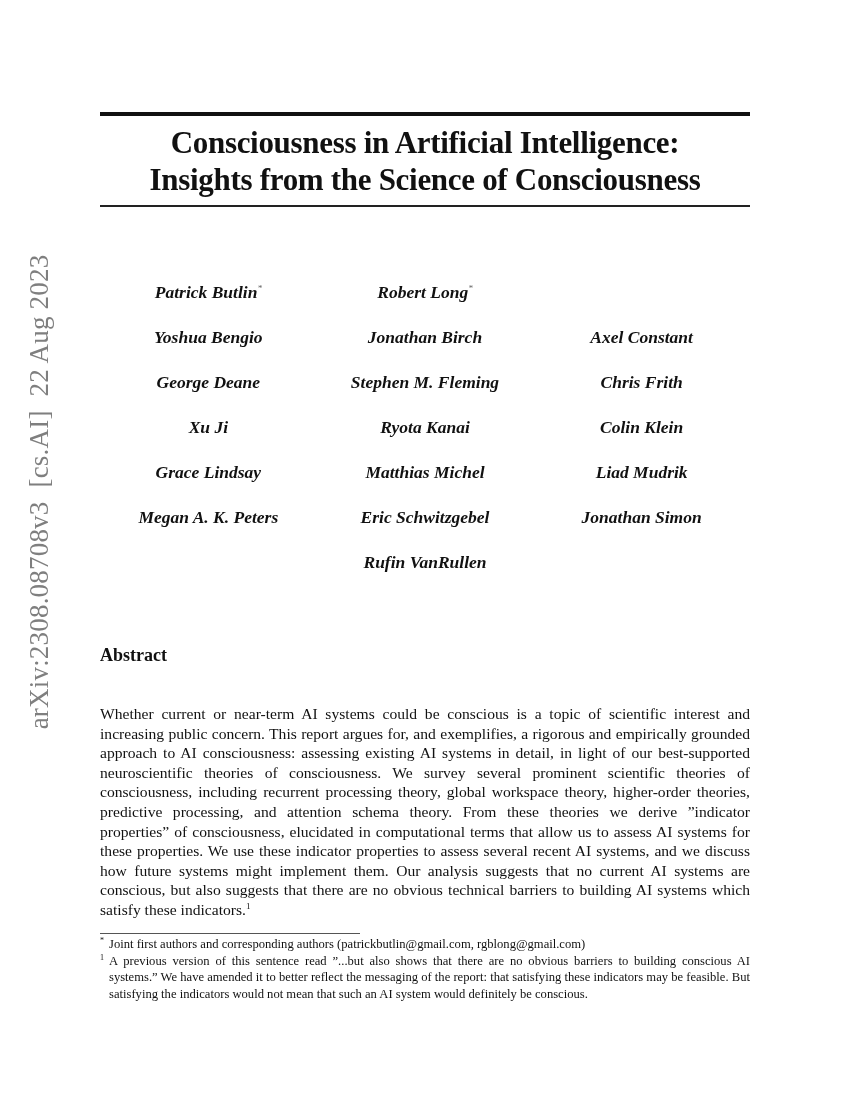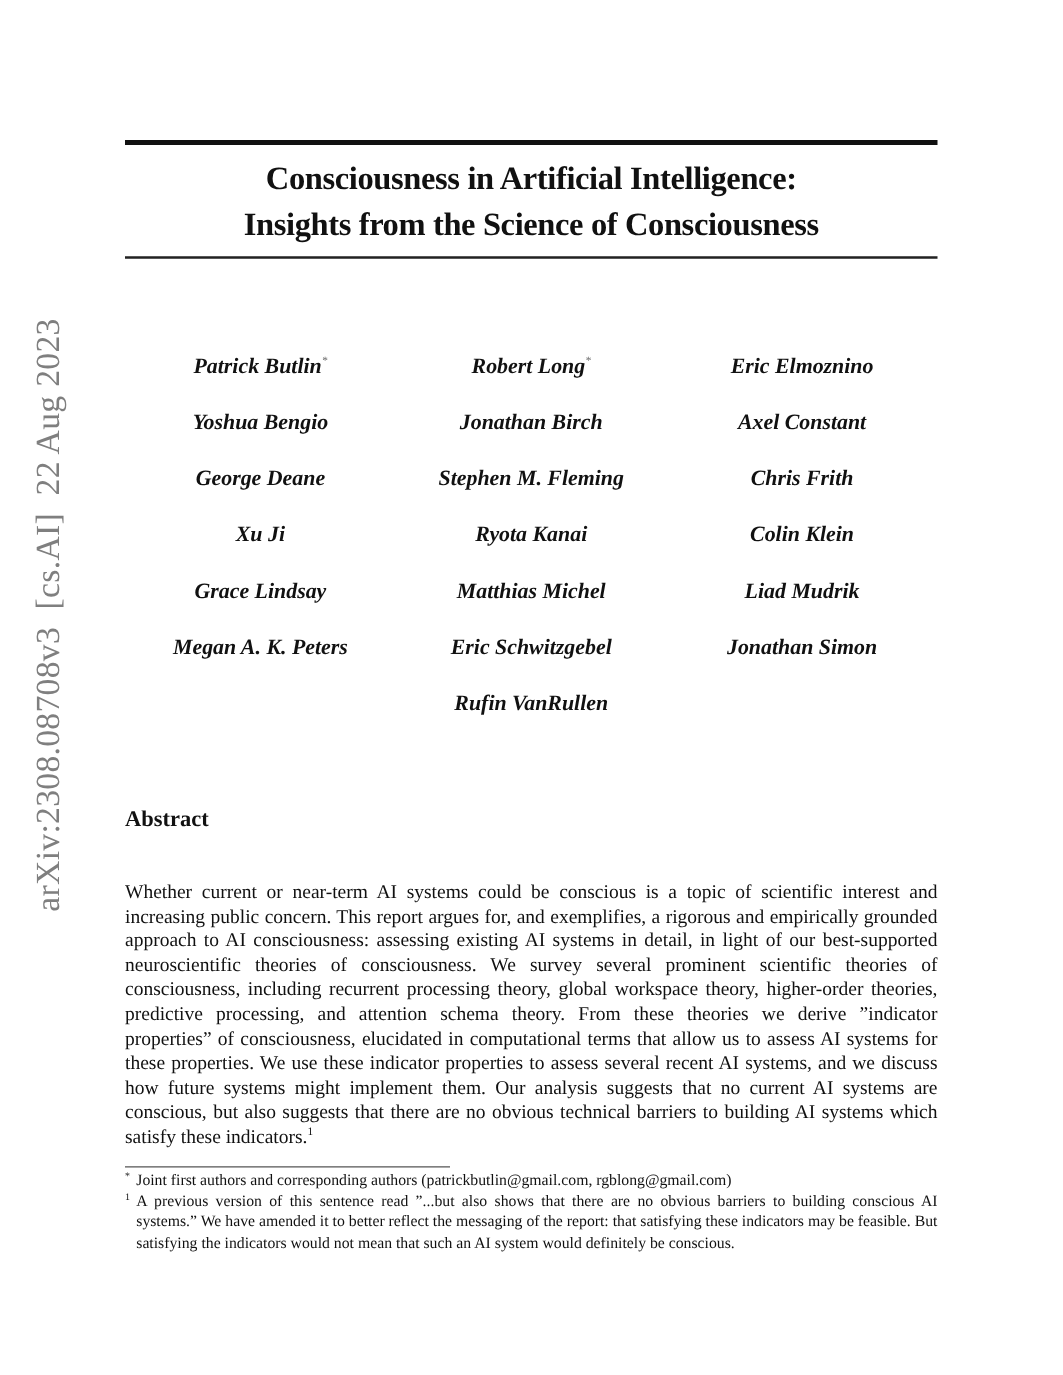--- a/index.html
+++ b/index.html
@@ -45,21 +45,21 @@
       height: 1.5px;
       background: #222;
     }
     .title {
       position: absolute;
       left: 100px;
       top: 124px;
       width: 650px;
       text-align: center;
       font-weight: bold;
-      font-size: 26px;
+      font-size: 31px;
       line-height: 37px;
       letter-spacing: -0.3px;
       margin: 0;
     }
 
     .authors {
       position: absolute;
       left: 100px;
       top: 270px;
       width: 650px;
@@ -154,21 +154,20 @@
 <h1 class="title">
   <span>Consciousness in Artificial Intelligence:</span><br>
   <span>Insights from the Science of Consciousness</span>
 </h1>
 <div class="rule-bottom"></div>
 
 <div class="authors">
   <div class="author-row">
     <div class="author"><span>Patrick Butlin</span><sup>*</sup></div>
     <div class="author"><span>Robert Long</span><sup>*</sup></div>
-    <div class="author"><span>Eric Elmoznino</span></div>
   </div>
   <div class="author-row">
     <div class="author"><span>Yoshua Bengio</span></div>
     <div class="author"><span>Jonathan Birch</span></div>
     <div class="author"><span>Axel Constant</span></div>
   </div>
   <div class="author-row">
     <div class="author"><span>George Deane</span></div>
     <div class="author"><span>Stephen M. Fleming</span></div>
     <div class="author"><span>Chris Frith</span></div>

